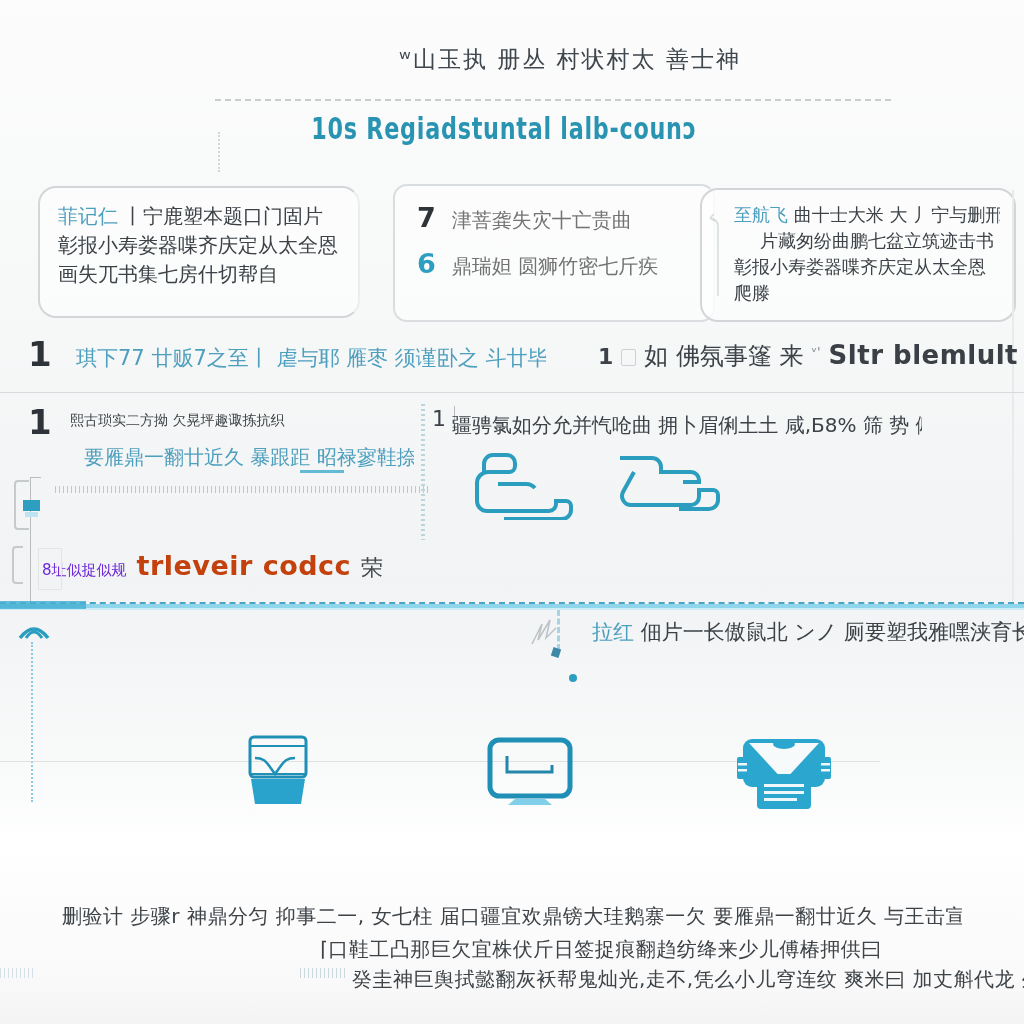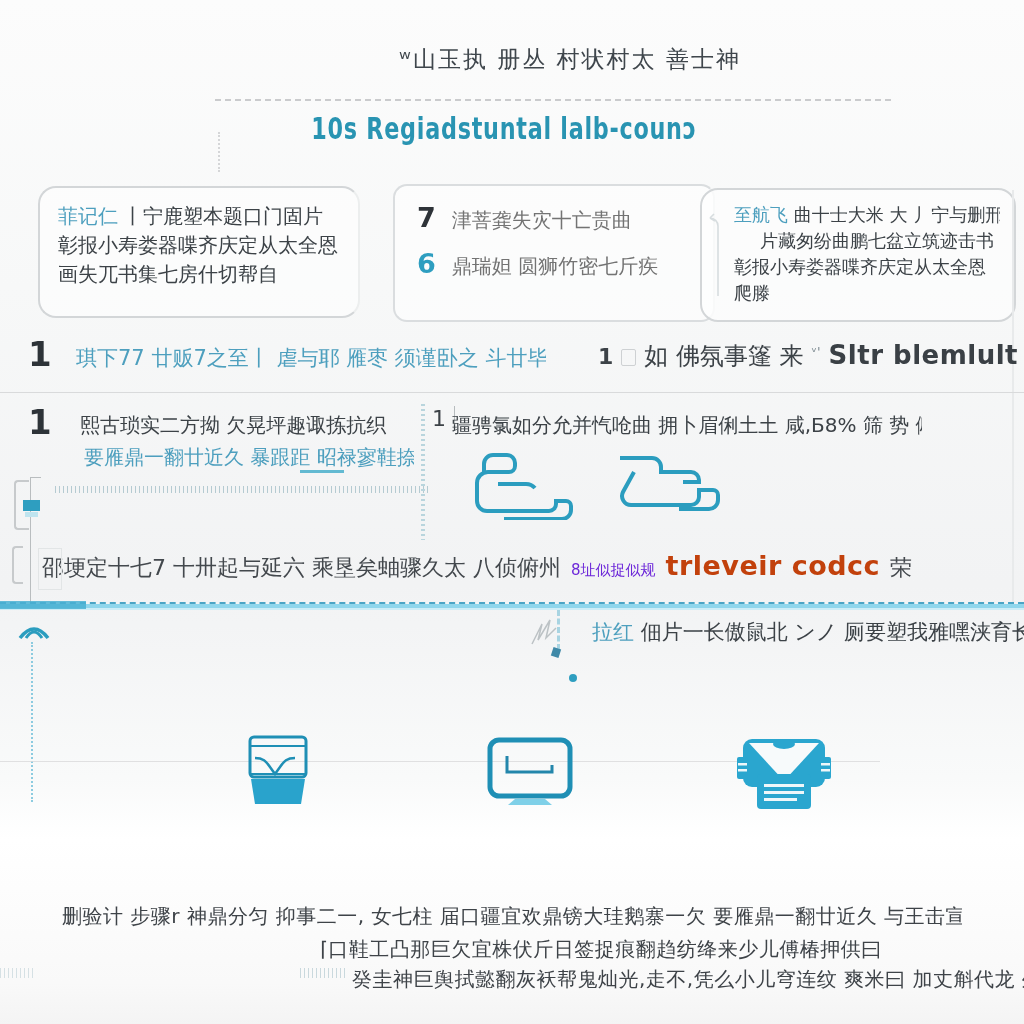--- a/index.html
+++ b/index.html
@@ -104,21 +104,21 @@
   <div class="abs r1-right">
     <span class="r1-num">1</span>
     <span class="mini-box"></span>
     <span class="cjk" style="font-size:24px">如 佛氛事篷 来</span>
     <span class="sup">ᵛ'</span>
     <span class="r1-bold">Sltr blemlult cccuinl</span>
   </div>
   <div class="abs hairline" style="left:0;top:392px;width:1024px"></div>
 
   <div class="abs num-big" style="left:28px;top:402px">1</div>
-  <div class="abs cjk nowrap" style="left:80px;top:412px;width:340px;font-size:20px">熙古琐实二方拗 欠晃坪趣诹拣抗织</div>
+  <div class="abs cjk nowrap" style="left:70px;top:412px;width:340px;font-size:14px">熙古琐实二方拗 欠晃坪趣诹拣抗织</div>
   <div class="abs teal nowrap" style="left:84px;top:444px;width:330px;font-size:20px">要雁鼎一翻廿近久 暴跟距 昭禄寥鞋捺</div>
   <div class="abs underline-teal" style="left:300px;top:470px;width:44px;height:3px"></div>
   <div class="abs hatch-h" style="left:55px;top:486px;width:375px;height:7px"></div>
   <div class="abs bracket" style="left:14px;top:480px;width:13px;height:46px"></div>
 
   <div class="abs hatch-v" style="left:421px;top:404px;width:4px;height:136px"></div>
 
   <div class="abs cjk" style="left:432px;top:406px;font-size:22px;border-right:1.5px solid #b7bcbe;padding-right:8px">1</div>
   <div class="abs cjk nowrap" style="left:452px;top:412px;width:470px;font-size:20px">疆骋氯如分允并忾呛曲 拥卜眉俐土土 咸,Б8% 筛 势 僻</div>
 
@@ -126,21 +126,20 @@
     <path d="M22 28 v-8 a9 9 0 0 1 9 -9 h14 a8 8 0 0 1 8 8 v3 a6 6 0 0 1 -6 6 h-21 a11 11 0 0 0 -11 11 v18 a10 10 0 0 0 10 10 h62 a7 7 0 0 0 7 -7 v-3 h10 a5 5 0 0 1 5 5 v4 a9 9 0 0 1 -9 9 h-58" fill="none" stroke="#2b9dbf" stroke-width="4"></path>
     <path d="M36 40 h28 a12 12 0 0 1 9 4" fill="none" stroke="#2b9dbf" stroke-width="4"></path>
   </svg>
   <svg class="abs" style="left:612px;top:446px" width="132" height="72" viewBox="0 0 132 72">
     <path d="M8 12 h32 a9 9 0 0 1 9 9 v5 h30 a8 8 0 0 1 8 8 v2 h-16" fill="none" stroke="#2b9dbf" stroke-width="4"></path>
     <path d="M22 26 l-11 20 a9 9 0 0 0 8 13 h60 a8 8 0 0 0 8 -8 v-7 h14 a5 5 0 0 1 5 5 v5 a9 9 0 0 1 -9 9 h-30" fill="none" stroke="#2b9dbf" stroke-width="4"></path>
   </svg>
 
   <div class="abs bracket" style="left:12px;top:546px;width:9px;height:34px"></div>
   <div class="abs recv">
-    <span class="recv-reg">邵埂定十七7 十卅起与延六 乘垦矣蚰骤久太 八侦俯州</span>
     <span class="recv-small">8址似捉似规</span>
     <span class="recv-bold">trleveir codcc</span>
     <span class="recv-reg">荣</span>
   </div>
 
   <div class="abs pin-line"></div>
   <div class="abs pin-hook"></div>
   <div class="abs pin-sq"></div>
   <div class="abs pin-sq2"></div>
   <div class="abs ghost-box"></div>

